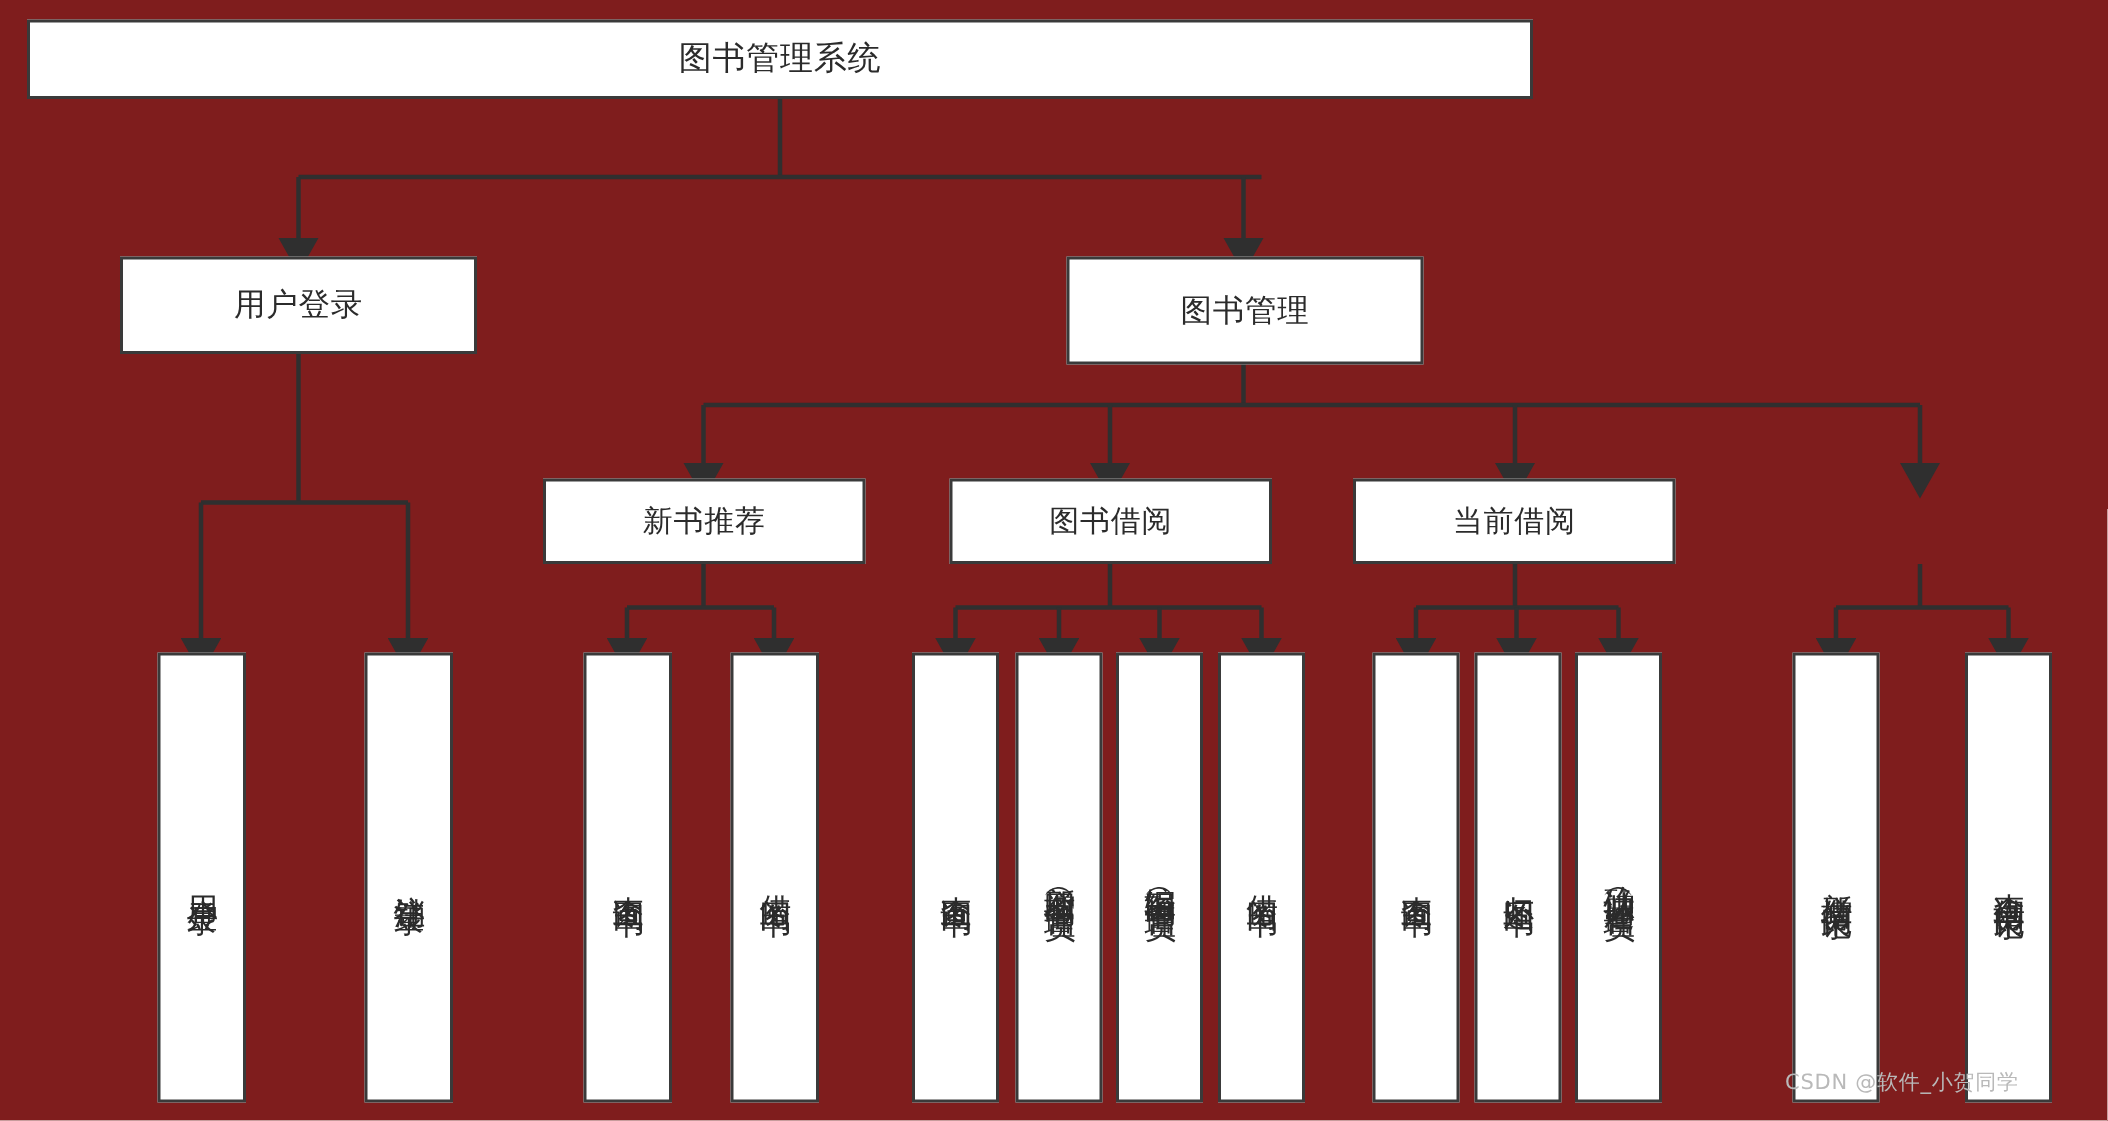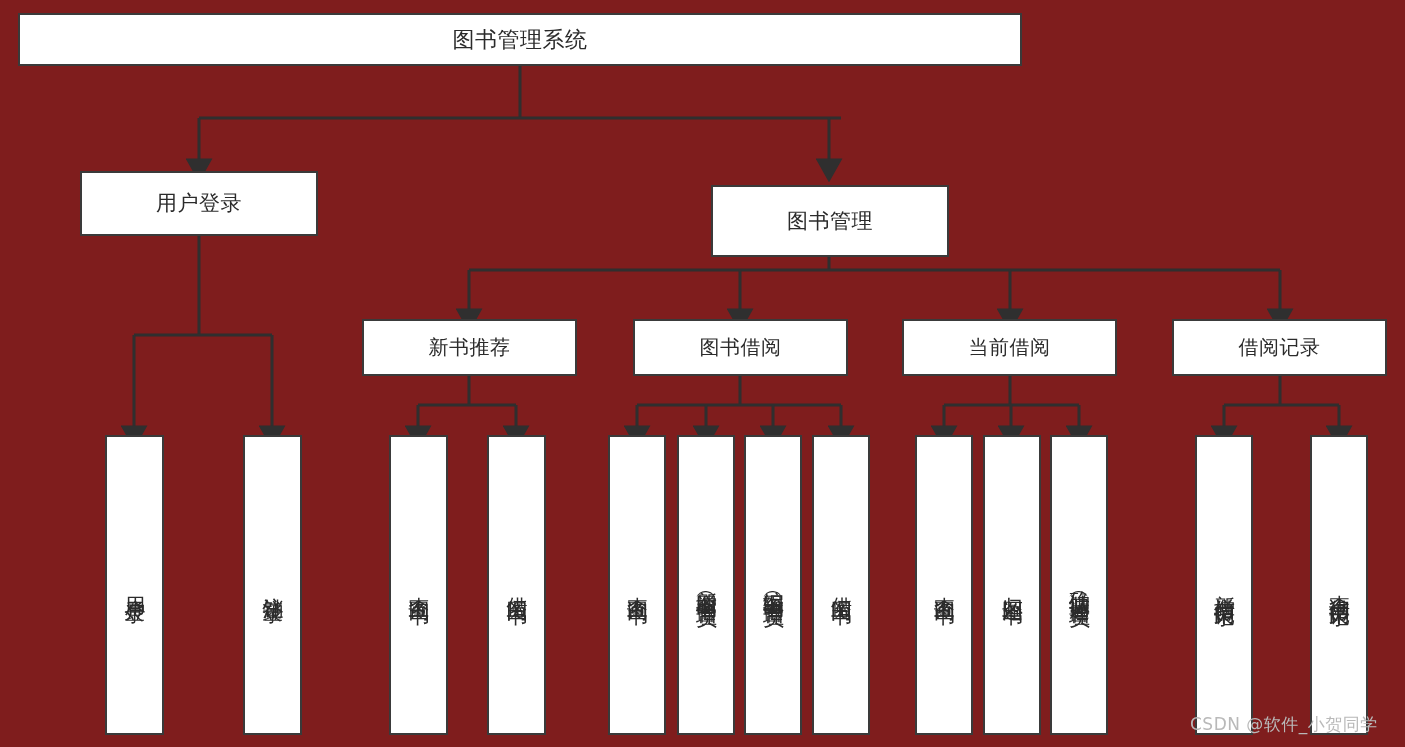--- a/index.html
+++ b/index.html
@@ -48,21 +48,21 @@
     text-orientation: upright;
     letter-spacing: 2.5px;
     line-height: 1.0;
   }
   #node-root .label { font-size: 22px; }
   .level1 .label { font-size: 21px; }
   .level2 .label { font-size: 20px; text-align: center; }
   .leaf .label { font-size: 21px; }
   .watermark {
     position: absolute;
-    font-size: 17px;
+    font-size: 14px;
     color: #b9b9b9;
     white-space: nowrap;
     letter-spacing: 0.5px;
     user-select: none;
   }
 </style>
 </head>
 <body>
 
 <div id="diagram-root">
@@ -117,35 +117,32 @@
     </g>
   </svg>
 
   <div class="node horizontal" id="node-root" style="left:18px; top:13px; width:1004px; height:53px;">
     <span class="label">图书管理系统</span>
   </div>
 
   <div class="node horizontal level1" style="left:80px; top:171px; width:238px; height:65px;">
     <span class="label">用户登录</span>
   </div>
-  <div class="node horizontal level1" style="left:711px; top:171px; width:238px; height:72px;margin-top:14px;">
+  <div class="node horizontal level1" style="left:711px; top:171px; width:238px; height:72px;">
     <span class="label">图书管理</span>
   </div>
 
   <div class="node horizontal level2" style="left:362px; top:319px; width:215px; height:57px;">
     <span class="label">新书推荐</span>
   </div>
   <div class="node horizontal level2" style="left:633px; top:319px; width:215px; height:57px;">
     <span class="label">图书借阅</span>
   </div>
   <div class="node horizontal level2" style="left:902px; top:319px; width:215px; height:57px;">
     <span class="label">当前借阅</span>
-  </div>
-  <div class="node horizontal level2" style="left:1172px; top:319px; width:215px; height:57px;">
-    <span class="label">借阅记录</span>
   </div>
 
   <div class="node vertical leaf" style="left:105px; top:435px; width:59px; height:300px;">
     <span class="label">用户登录</span>
   </div>
   <div class="node vertical leaf" style="left:243px; top:435px; width:59px; height:300px;">
     <span class="label">注销登录</span>
   </div>
 
   <div class="node vertical leaf" style="left:389px; top:435px; width:59px; height:300px;">

